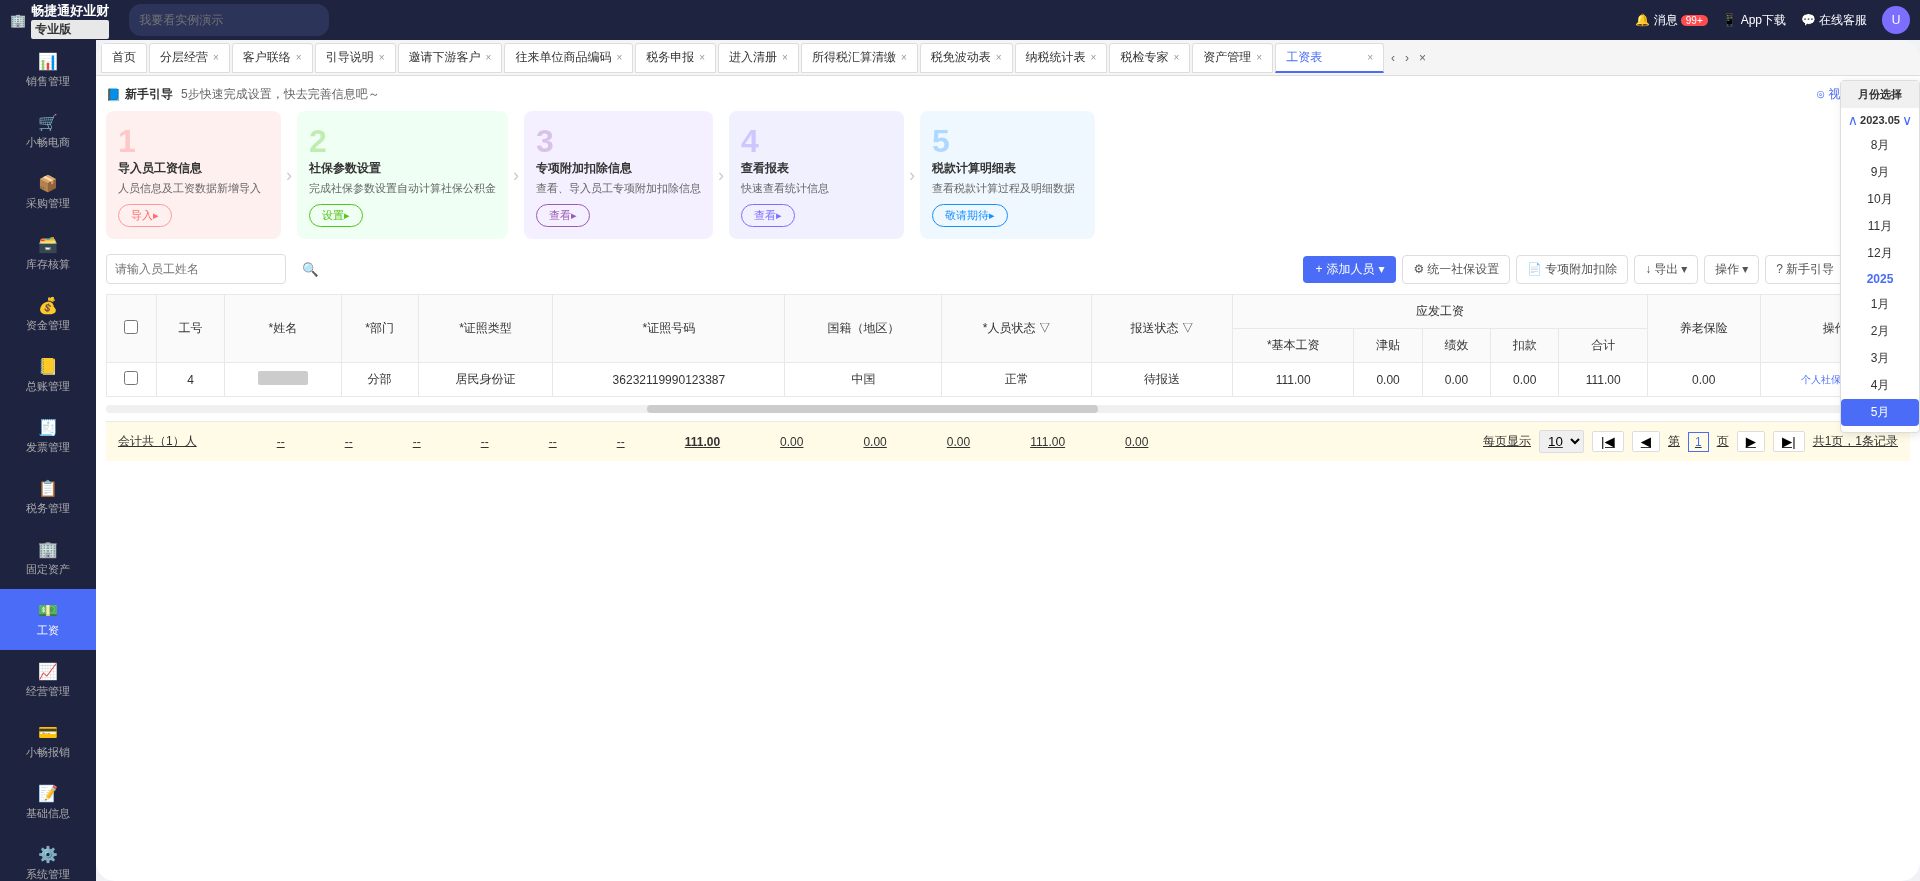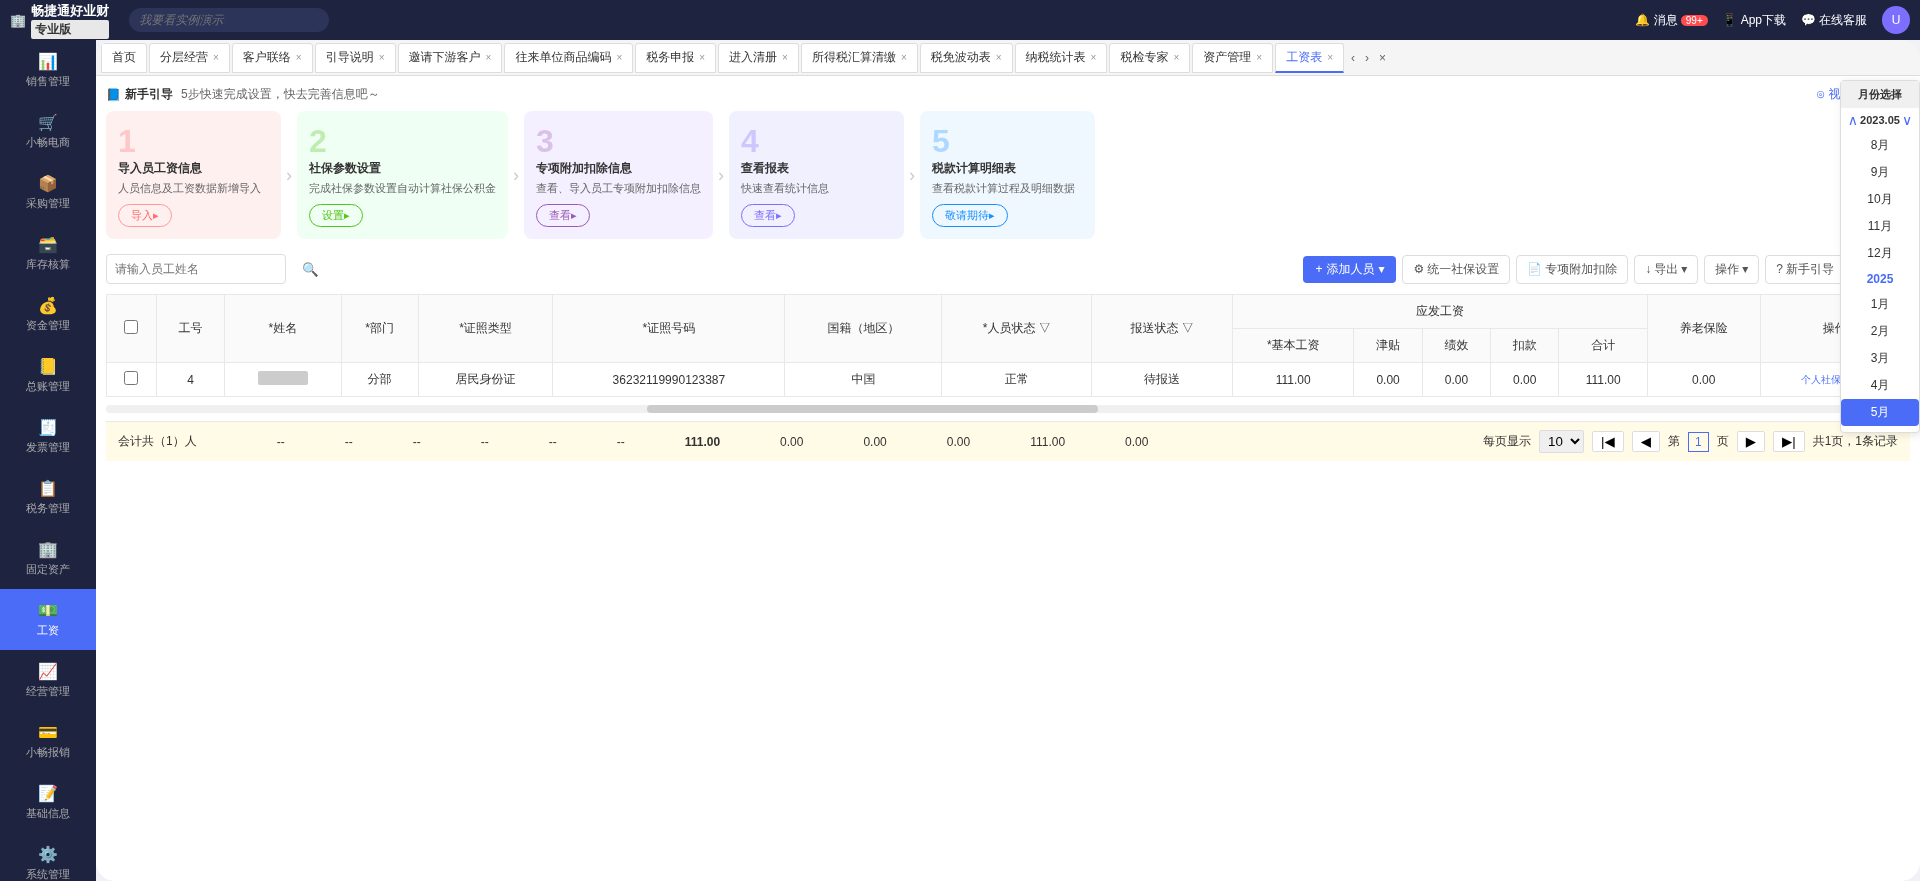--- a/index.html
+++ b/index.html
@@ -11,33 +11,33 @@
     .main-layout { display: flex; flex: 1; overflow: hidden; }
     .sidebar { width: 96px; background: #1e2340; display: flex; flex-direction: column; flex-shrink: 0; }
     .content-area { flex: 1; display: flex; flex-direction: column; overflow: hidden; position: relative; border-radius: 19px; }
     .tab-bar { height: 36px; background: #f5f5f5; display: flex; align-items: center; border-bottom: 1px solid #ddd; flex-shrink: 0; padding: 0 5px; }
     .page-content { flex: 1; background: #fff; overflow: auto; padding: 10px; }
 
     
     .top-bar-logo { color: #fff; font-size: 13px; font-weight: bold; display: flex; align-items: center; gap: 5px; }
     .top-bar-logo .badge { background: #e8e8e8; color: #333; font-size: 12px; padding: 1px 4px; border-radius: 2px; }
     .top-bar-search { flex: 1; margin: 0 20px; }
-    .top-bar-search input { width: 200px; height: 24px; border-radius: 12px; border: none; padding: 0 10px; font-size: 12px; background: #2d3459; color: #aaa; font-style: italic; }
+    .top-bar-search input { width: 200px; height: 32px; border-radius: 12px; border: none; padding: 0 10px; font-size: 12px; background: #2d3459; color: #aaa; }
     .top-bar-right { display: flex; align-items: center; gap: 15px; color: #fff; font-size: 12px; }
     .top-bar-right .icon-btn { cursor: pointer; display: flex; align-items: center; gap: 3px; }
     .notification-badge { background: #ff4d4f; color: #fff; border-radius: 10px; padding: 0 5px; font-size: 10px; }
 
     
     .sidebar-item { padding: 12px 5px; text-align: center; color: #aaa; cursor: pointer; font-size: 11px; }
     .sidebar-item.active { background: #4a6cf7; color: #fff; }
     .sidebar-item .icon { font-size: 16px; margin-bottom: 3px; }
 
     
     .tab { display: flex; align-items: center; padding: 0 10px; height: 30px; background: #fff; border: 1px solid #ddd; border-radius: 3px 3px 0 0; margin-right: 2px; cursor: pointer; white-space: nowrap; font-size: 12px; }
-    .tab.active { background: #fff; border-bottom-color: #fff; color: #4a6cf7; }
+    .tab.active { background: #fff; border-bottom-color: #fff; color: #4a6cf7; gap: 40px; }
     .tab .close { margin-left: 5px; color: #999; font-size: 10px; cursor: pointer; }
     .tab-nav-btn { padding: 0 5px; cursor: pointer; color: #666; }
 
     
     .guide-cards { display: flex; align-items: center; gap: 0; margin-bottom: 15px; }
     .guide-card { border-radius: 8px; padding: 12px; min-width: 175px; position: relative; }
     .guide-card.pink { background: #fff0f0; }
     .guide-card.green { background: #f0fff4; }
     .guide-card.purple { background: #f5f0ff; }
     .guide-card.lavender { background: #f0f0ff; }
@@ -70,21 +70,21 @@
     .data-table { width: 100%; border-collapse: collapse; font-size: 12px; }
     .data-table th { background: #fafafa; border: 1px solid #e8e8e8; padding: 8px 6px; text-align: center; font-weight: normal; color: #333; white-space: nowrap; }
     .data-table td { border: 1px solid #e8e8e8; padding: 8px 6px; text-align: center; color: #333; }
     .data-table .sub-header th { background: #fafafa; }
     .checkbox { width: 14px; height: 14px; cursor: pointer; }
     .name-blur { background: #ccc; width: 50px; height: 14px; border-radius: 2px; display: inline-block; }
     .table-action-btn { color: #4a6cf7; cursor: pointer; background: none; border: none; font-size: 10px; }
     .table-container { overflow-x: auto; }
 
     
-    .table-footer { background: #fffbe6; border-top: 1px solid #e8e8e8; padding: 8px 12px; display: flex; align-items: center; }
+    .table-footer { background: #fffbe6; border-top: 1px solid #e8e8e8; padding: 8px 12px; display: flex; align-items: center; text-decoration: underline; }
     .pagination { margin-left: auto; display: flex; align-items: center; gap: 8px; font-size: 12px; }
     .page-btn { border: 1px solid #ddd; background: #fff; padding: 2px 8px; cursor: pointer; border-radius: 2px; }
     .page-num { border: 1px solid #4a6cf7; color: #4a6cf7; padding: 2px 6px; }
     .per-page-select { border: 1px solid #ddd; padding: 2px 4px; border-radius: 2px; }
 
     
     .month-panel { position: absolute; right: 0; top: 4px; width: 80px; background: #fff; border: 1px solid #ddd; border-radius: 4px; z-index: 100; box-shadow: 2px 2px 8px rgba(0,0,0,0.1); }
     .month-panel-header { background: #f0f0f0; padding: 6px 8px; font-size: 11px; text-align: center; font-weight: bold; }
     .month-panel-year { text-align: center; padding: 4px; font-size: 11px; font-weight: bold; color: #333; display: flex; align-items: center; justify-content: center; gap: 2px; }
     .month-panel-list { max-height: 300px; overflow-y: auto; }

